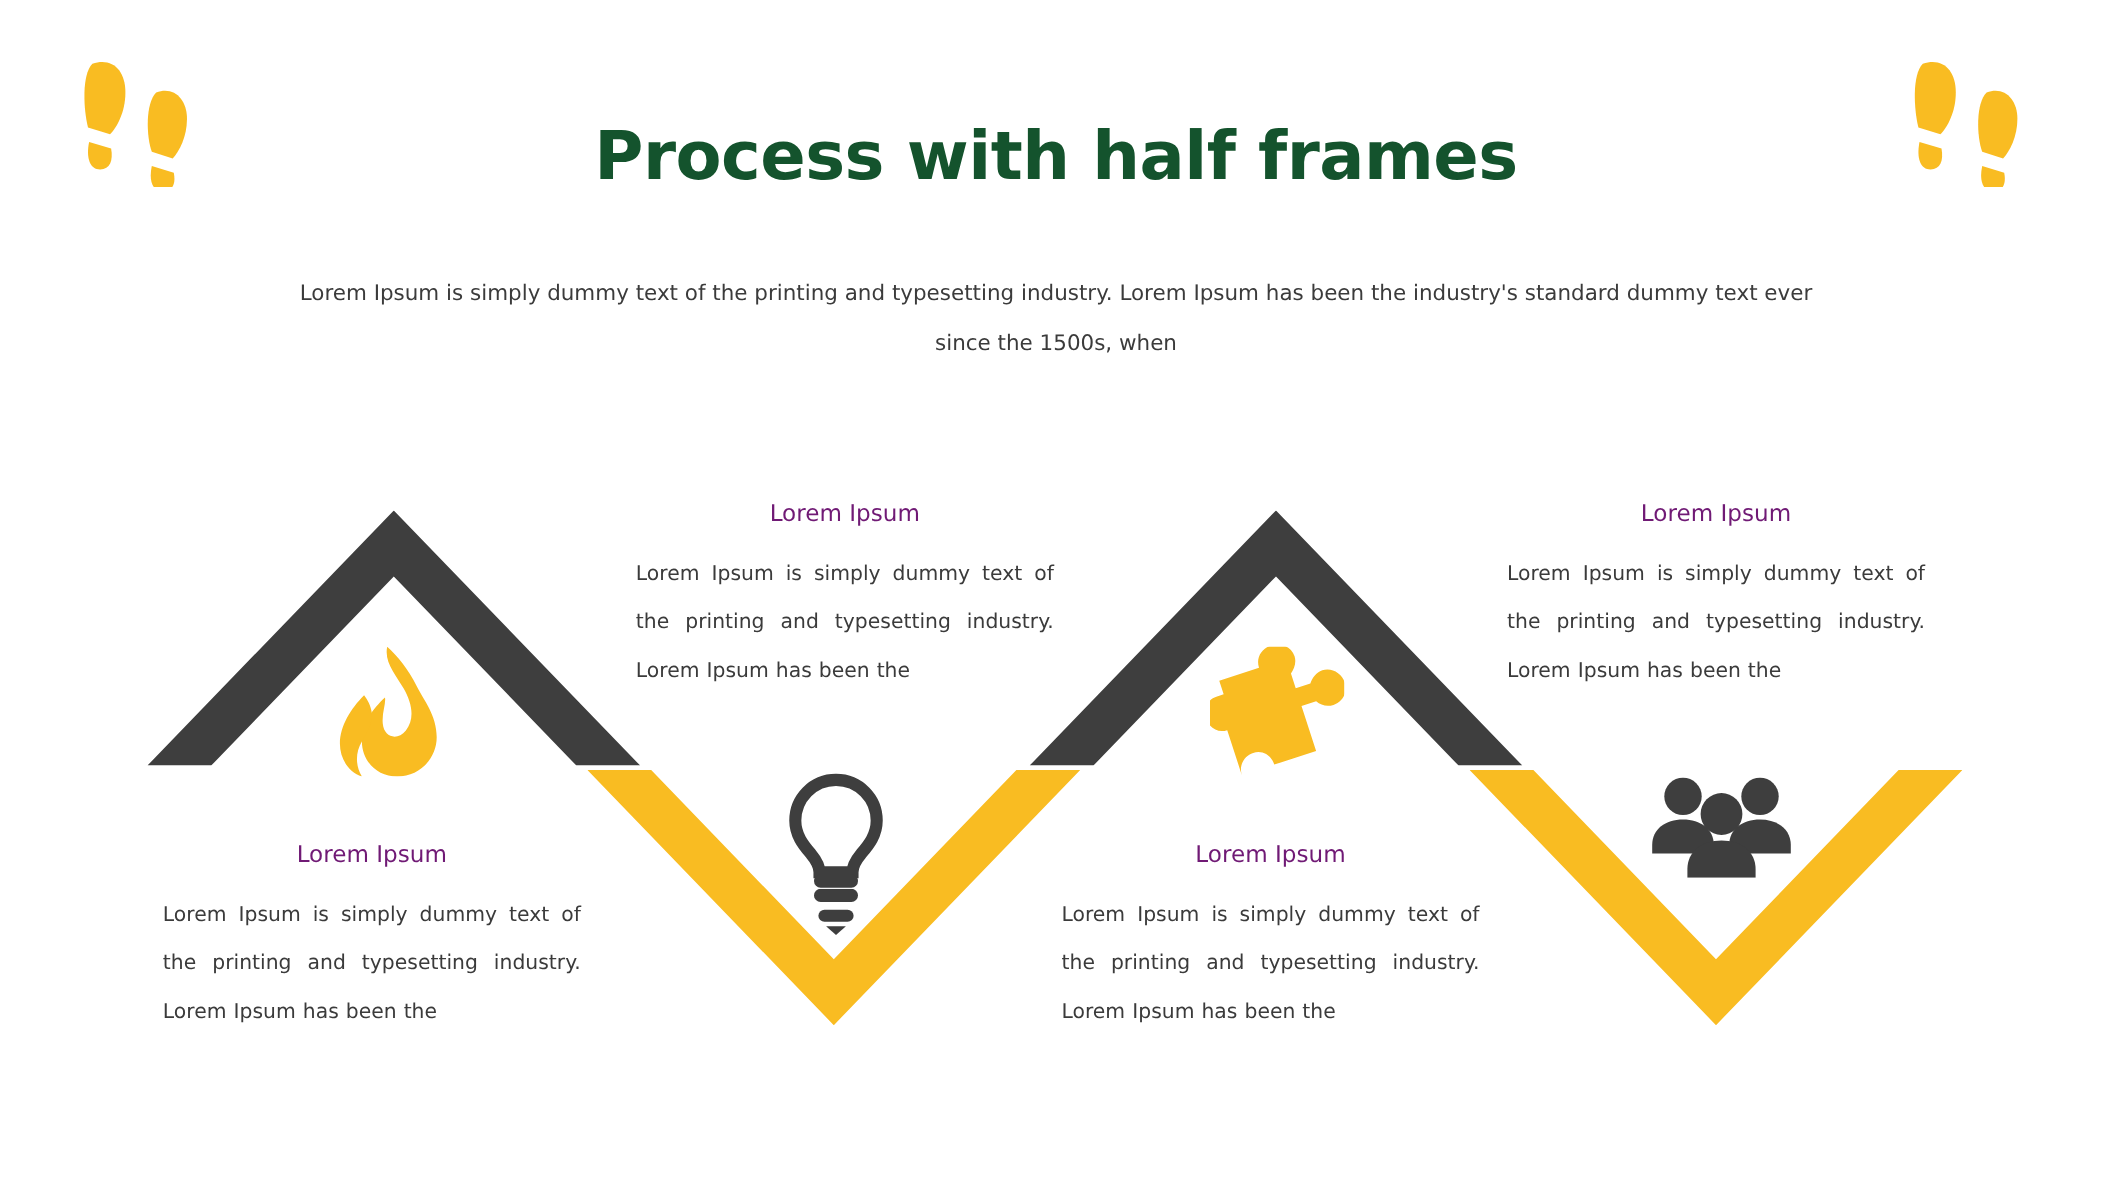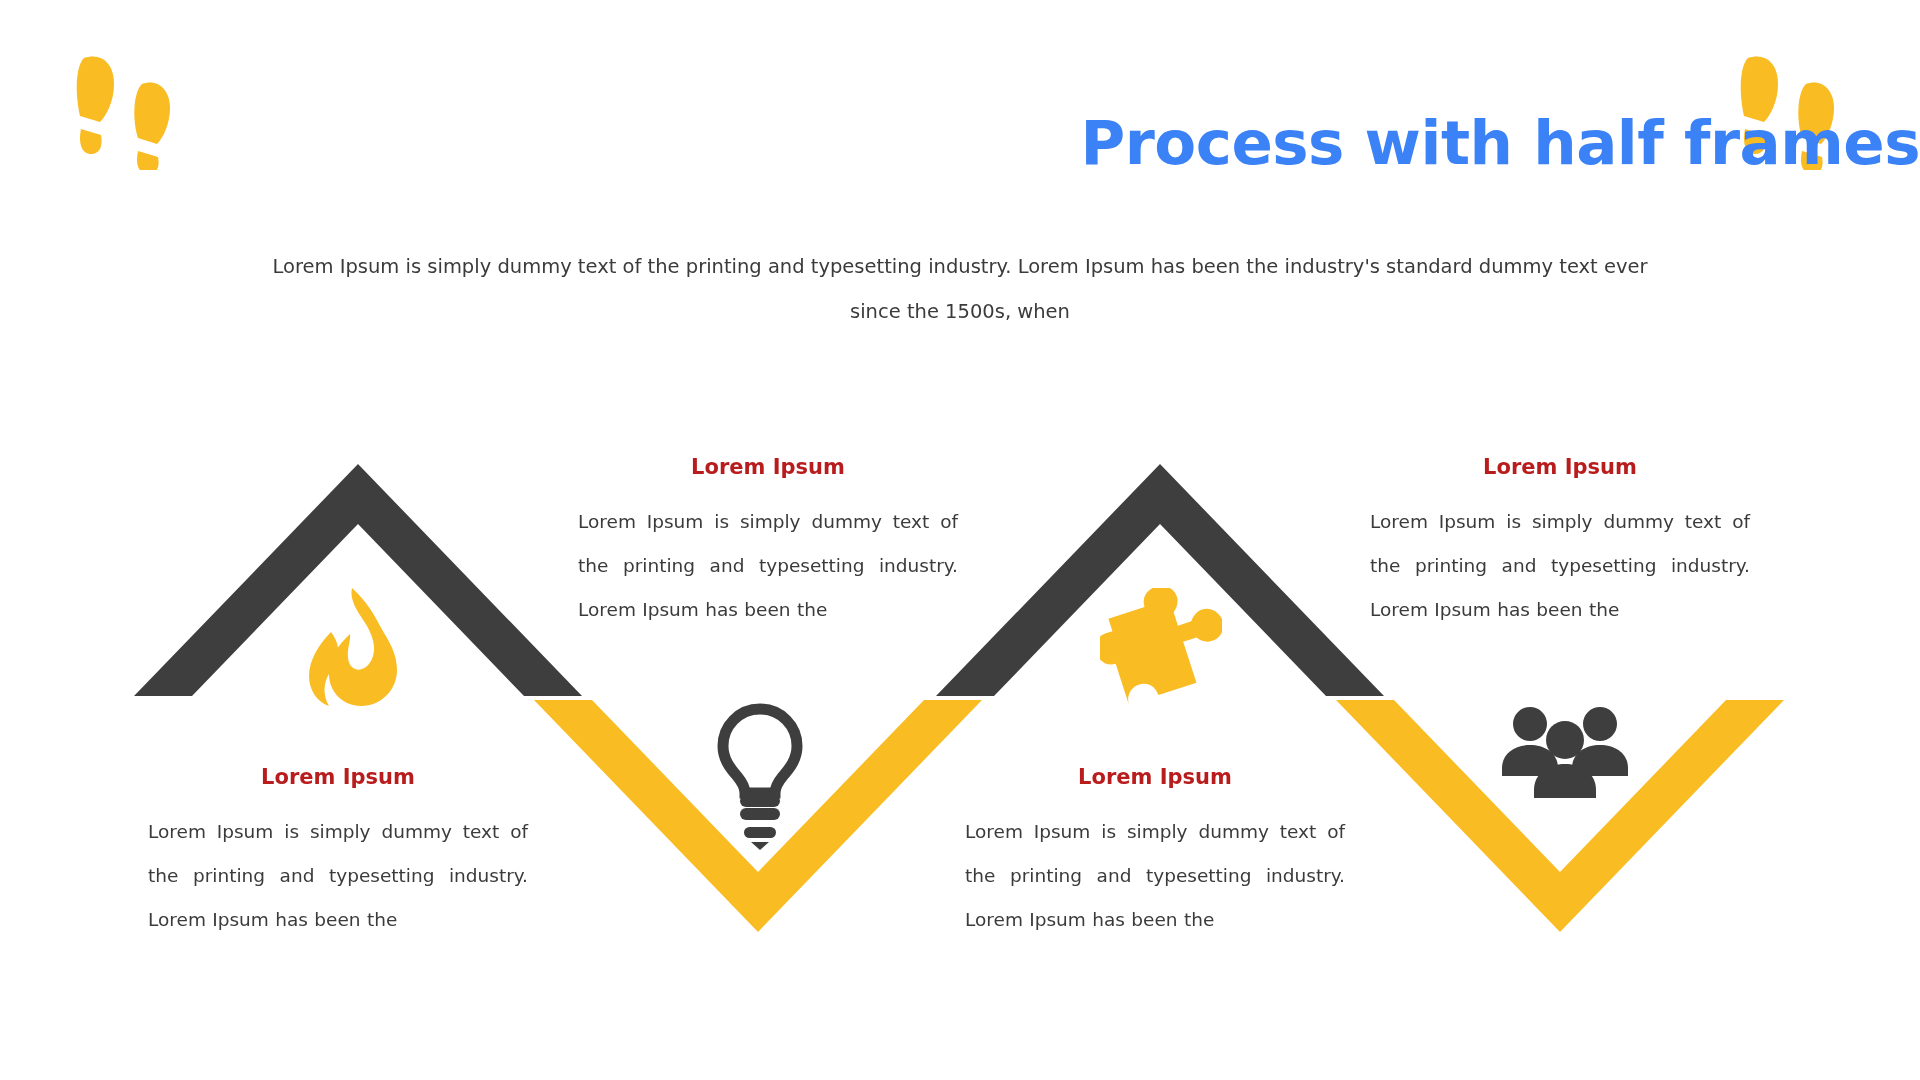--- a/index.html
+++ b/index.html
@@ -24,26 +24,26 @@
   }
   .footprints.left  { left: 72px;  top: 50px; }
   .footprints.right { left: 1736px; top: 50px; }
 
   
   .page-title {
     position: absolute;
     left: 0;
     right: 0;
     top: 112px;
-    text-align: right;
+    text-align: center;
     font-family: "DejaVu Sans", sans-serif;
     font-size: 61px;
     font-weight: 700;
     letter-spacing: -0.5px;
-    color: #3b82f6;
+    color: #14532d;
     line-height: 1;
   }
   .page-subtitle {
     position: absolute;
     left: 50%;
     transform: translateX(-50%);
     top: 244px;
     width: 1420px;
     text-align: center;
     font-size: 19.5px;
@@ -71,22 +71,22 @@
   }
   .step-icon svg { display: block; }
 
   
   .step-text {
     position: absolute;
     width: 380px;
   }
   .step-heading {
     font-size: 21px;
-    font-weight: 700;
-    color: #b91c1c;
+    font-weight: 400;
+    color: #701a75;
     text-align: center;
     margin-bottom: 20px;
     line-height: 1.2;
   }
   .step-body {
     font-size: 18.5px;
     font-weight: 400;
     color: #3b3b3b;
     text-align: justify;
     text-align-last: left;

